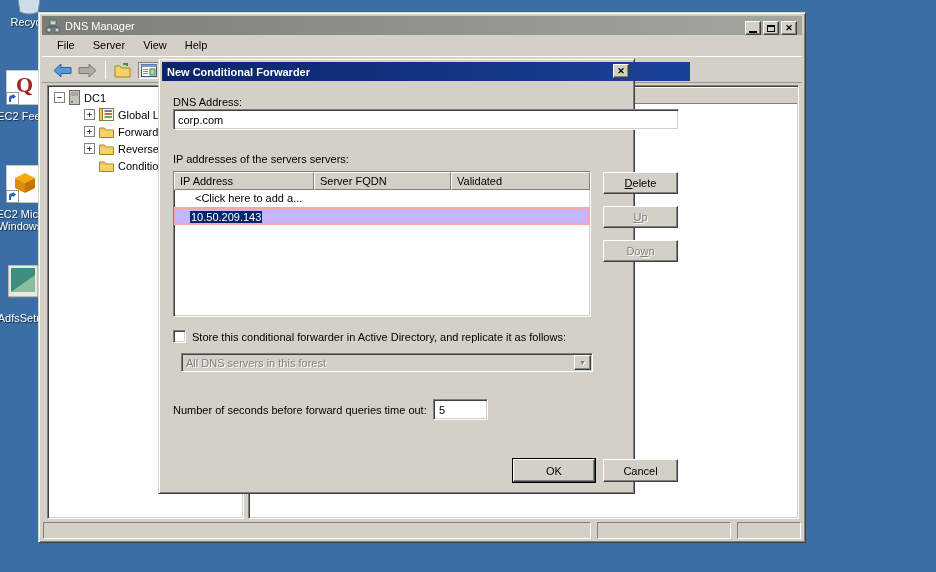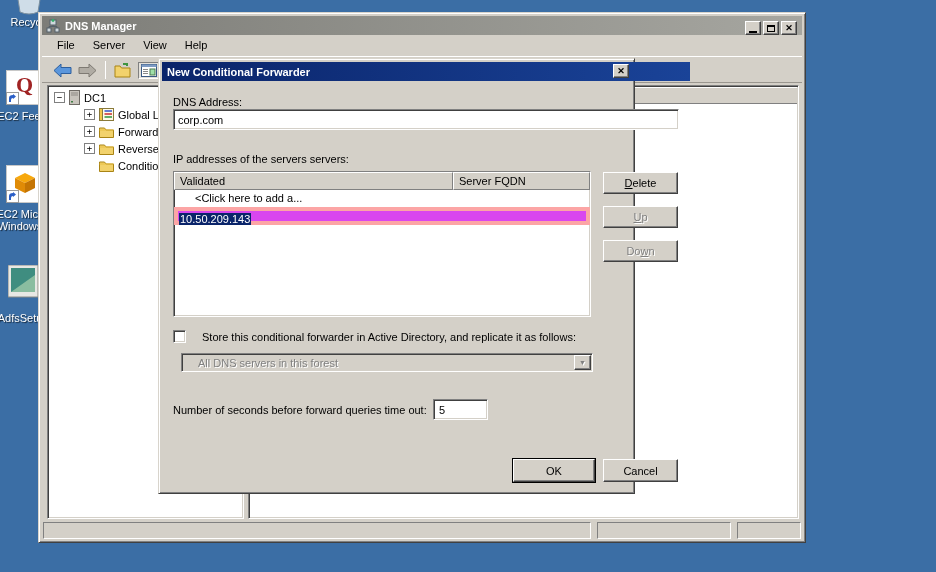--- a/index.html
+++ b/index.html
@@ -46,21 +46,21 @@
   }
   .shortcut svg { display:block; }
 
   
   #win { position:absolute; left:38px; top:12px; width:768px; height:531px; }
   #titlebar {
     position:absolute; left:3px; top:3px; right:3px; height:19px;
     background:linear-gradient(to right,#7d7d78,#a6a6a0);
     display:flex; align-items:center; padding:0 4px;
   }
-  #titlebar .ttext { color:#fff; font-weight:bold; margin-left:5px; }
+  #titlebar .ttext { color:#fff; font-weight:normal; margin-left:5px; }
   .winbtn {
     width:16px; height:14px; margin-left:2px;
     display:flex; align-items:center; justify-content:center;
     font-size:9px; font-weight:bold; color:#000; line-height:1;
   }
   .winbtns { position:absolute; right:5px; top:5px; display:flex; }
   .glyph-min { width:8px; height:2px; background:#000; margin-top:7px; }
   .glyph-max { width:8px; height:7px; border:1px solid #000; border-top:2px solid #000; }
 
   #menubar {
@@ -128,38 +128,38 @@
 
   #ip-table { position:absolute; left:14px; top:112px; width:418px; height:146px; }
   #ip-table .hdr { display:flex; height:18px; }
   .hcell {
     background:#d4d0c8; border:1px solid; border-color:#ffffff #808080 #808080 #ffffff;
     padding:2px 0 0 5px; height:18px; overflow:hidden; white-space:nowrap;
   }
   .add-row { height:17px; padding:2px 0 0 21px; white-space:nowrap; }
   .edit-row {
     position:absolute; left:0px; top:35px; width:416px; height:18px;
-    background:#d946ef; border:4px solid #fca5a5; padding:2px 1px 0 1px; white-space:nowrap;
+    background:#c4b5fd; border:2px solid #fca5a5; padding:2px 1px 0 14px; white-space:nowrap;
   }
   .edit-row .sel { background:#0a246a; color:#fff; padding:0 1px; }
 
   .side-btn {
     position:absolute; left:444px; width:75px; height:22px;
     display:flex; align-items:center; justify-content:center;
     font-size:11px;
   }
   .accel { text-decoration:underline; }
 
   #store-checkbox { position:absolute; left:14px; top:271px; width:13px; height:13px; }
 
   #replication-combo {
     position:absolute; left:22px; top:294px; width:412px; height:19px;
     background:#d4d0c8; display:flex; align-items:center;
   }
-  #replication-combo .ctext { padding-left:16px; flex:1; white-space:nowrap; overflow:hidden; }
+  #replication-combo .ctext { padding-left:4px; flex:1; white-space:nowrap; overflow:hidden; }
   .combo-btn {
     width:17px; height:15px; margin-right:1px; flex:none;
     display:flex; align-items:center; justify-content:center;
     font-size:7px; color:#808080; text-shadow:1px 1px 0 #fff;
   }
 
   #timeout-input {
     position:absolute; left:274px; top:340px; width:55px; height:21px;
     padding:4px 0 0 5px;
   }
@@ -367,22 +367,23 @@
 
   <span class="dlabel" style="left:14px; top:37px;">DNS Address:</span>
   <div id="dns-domain-input" class="sunken">
     <span>corp.com</span>
   </div>
 
   <span class="dlabel" style="left:14px; top:94px;">IP addresses of the servers servers:</span>
 
   <div id="ip-table" class="sunken">
     <div class="hdr">
+      <span class="hcell" style="width:140px;">IP Address</span>
+      <span class="hcell" style="width:137px;">Server FQDN</span>
       <span class="hcell" style="flex:1;">Validated</span>
-      <span class="hcell" style="width:137px;">Server FQDN</span>
     </div>
     <div class="add-row">&lt;Click here to add a...</div>
     <div class="edit-row">
       <span class="sel">10.50.209.143</span>
     </div>
   </div>
 
   <span class="side-btn raised" style="top:113px;">
     <span></span>
       <span class="accel">D</span>
@@ -393,21 +394,21 @@
       <span class="accel">U</span>
       <span>p</span>
   </span>
   <span class="side-btn raised disabled-text" style="top:181px;">
     <span>Do</span>
       <span class="accel">w</span>
       <span>n</span>
   </span>
 
   <span id="store-checkbox" class="sunken"></span>
-  <span class="dlabel" style="left:43px; top:272px;">Store this conditional forwarder in Active Directory, and replicate it as follows:</span>
+  <span class="dlabel" style="left:33px; top:272px;">Store this conditional forwarder in Active Directory, and replicate it as follows:</span>
 
   <div id="replication-combo" class="sunken" style="background:#d4d0c8;">
     <span class="ctext disabled-text">All DNS servers in this forest</span>
     <span class="combo-btn raised">
       <span>▼</span>
     </span>
   </div>
 
   <span class="dlabel" style="left:14px; top:345px;">Number of seconds before forward queries time out:</span>
   <div id="timeout-input" class="sunken">

